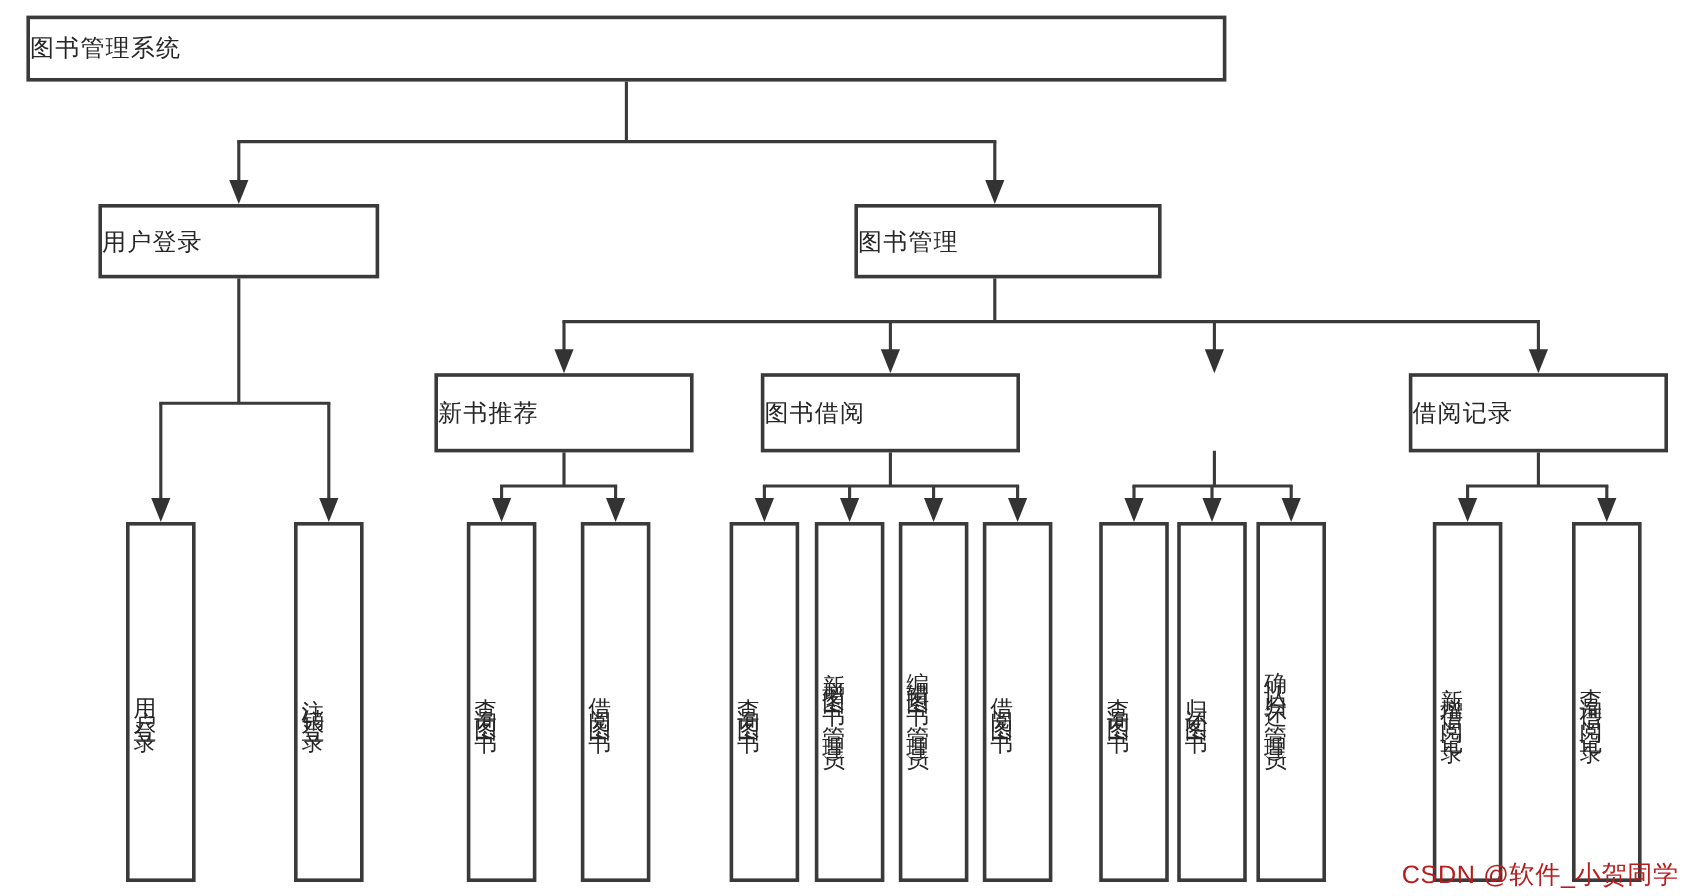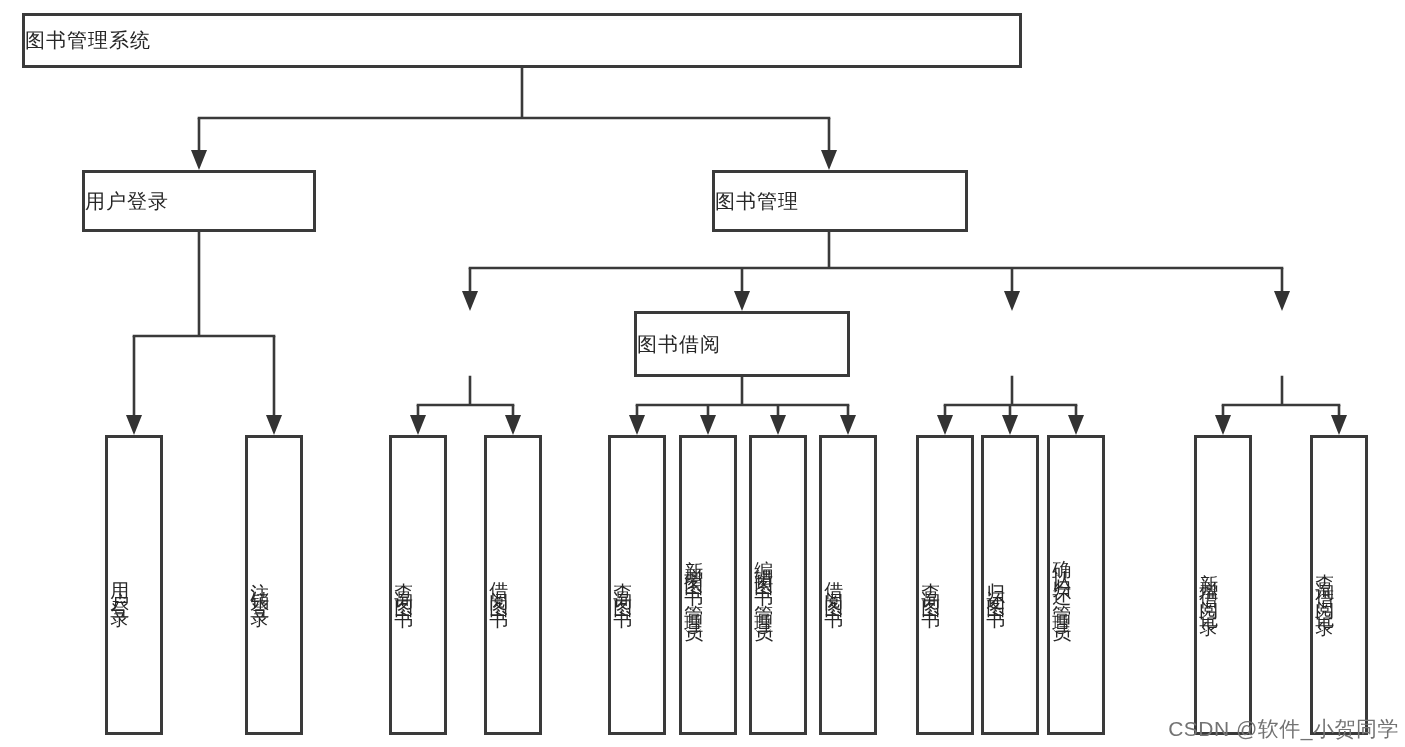--- a/index.html
+++ b/index.html
@@ -23,21 +23,21 @@
   }
   .vlabel{
     writing-mode:vertical-rl;
     text-orientation:mixed;
     font-size:19px;color:#262626;
     letter-spacing:9px;line-height:1.25;
     white-space:nowrap;
   }
   .watermark{
     position:absolute;right:6px;bottom:4px;
-    font-size:21px;color:#737373;letter-spacing:0.5px;
+    font-size:21px;color:#b91c1c;letter-spacing:0.5px;
     white-space:nowrap;
   }
 </style>
 </head>
 <body>
 
 <div id="stage">
 
   <svg class="wires" width="1405" height="747" viewBox="0 0 1405 747" aria-hidden="true">
     <defs>
@@ -85,22 +85,28 @@
     <span class="hlabel">图书管理系统</span>
   </div>
 
   <div class="box" style="left:82px;top:170px;width:234px;height:62px">
     <span class="hlabel">用户登录</span>
   </div>
   <div class="box" style="left:712px;top:170px;width:256px;height:62px">
     <span class="hlabel">图书管理</span>
   </div>
 
+  <div class="box" style="left:362px;top:311px;width:216px;height:66px">
+    <span class="hlabel">新书推荐</span>
+  </div>
   <div class="box" style="left:634px;top:311px;width:216px;height:66px">
     <span class="hlabel">图书借阅</span>
+  </div>
+  <div class="box" style="left:1174px;top:311px;width:216px;height:66px">
+    <span class="hlabel">借阅记录</span>
   </div>
 
   <div class="box" style="left:105px;top:435px;width:58px;height:300px">
     <span class="vlabel">用户登录</span>
   </div>
   <div class="box" style="left:245px;top:435px;width:58px;height:300px">
     <span class="vlabel">注销登录</span>
   </div>
 
   <div class="box" style="left:389px;top:435px;width:58px;height:300px">

